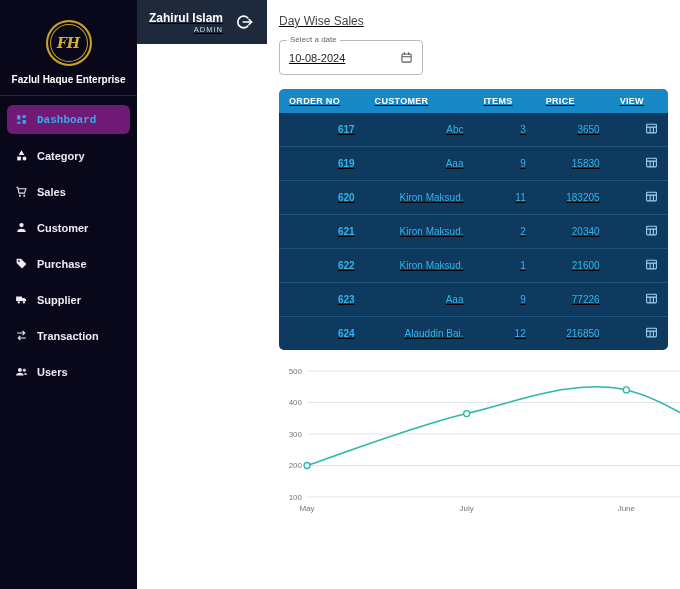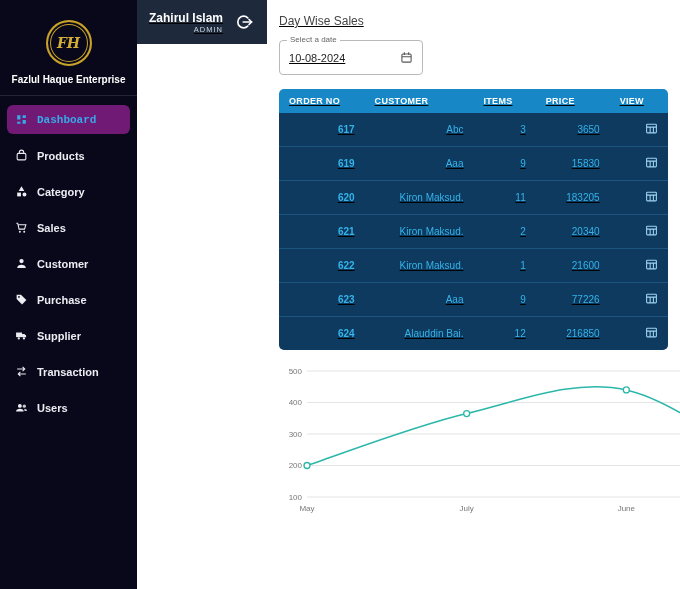--- a/index.html
+++ b/index.html
@@ -68,29 +68,20 @@
     <div class="brand">Fazlul Haque Enterprise</div>
 
     <nav class="nav">
       <div class="nav-item active">
         <span class="icon">
           <svg viewBox="0 0 24 24">
               <path d="M4 4h6v8H4zM14 4h6v5h-6zM14 13h6v7h-6zM4 16h6v4H4z" fill="currentColor"></path>
             </svg>
         </span>
         <span>Dashboard</span>
-      </div>
-      <div class="nav-item">
-        <span class="icon">
-          <svg viewBox="0 0 24 24">
-              <path d="M8 8V6a4 4 0 0 1 8 0v2" stroke="currentColor" stroke-width="2" fill="none"></path>
-              <rect x="4" y="8" width="16" height="12" rx="2" stroke="currentColor" stroke-width="2" fill="none"></rect>
-            </svg>
-        </span>
-        <span>Products</span>
       </div>
       <div class="nav-item">
         <span class="icon">
           <svg viewBox="0 0 24 24">
               <path d="M12 2.5l5.2 8.5H6.8z" fill="currentColor"></path>
               <rect x="4" y="14" width="7" height="7" fill="currentColor"></rect>
               <circle cx="17.5" cy="17.5" r="3.6" fill="currentColor"></circle>
             </svg>
         </span>
         <span>Category</span>

